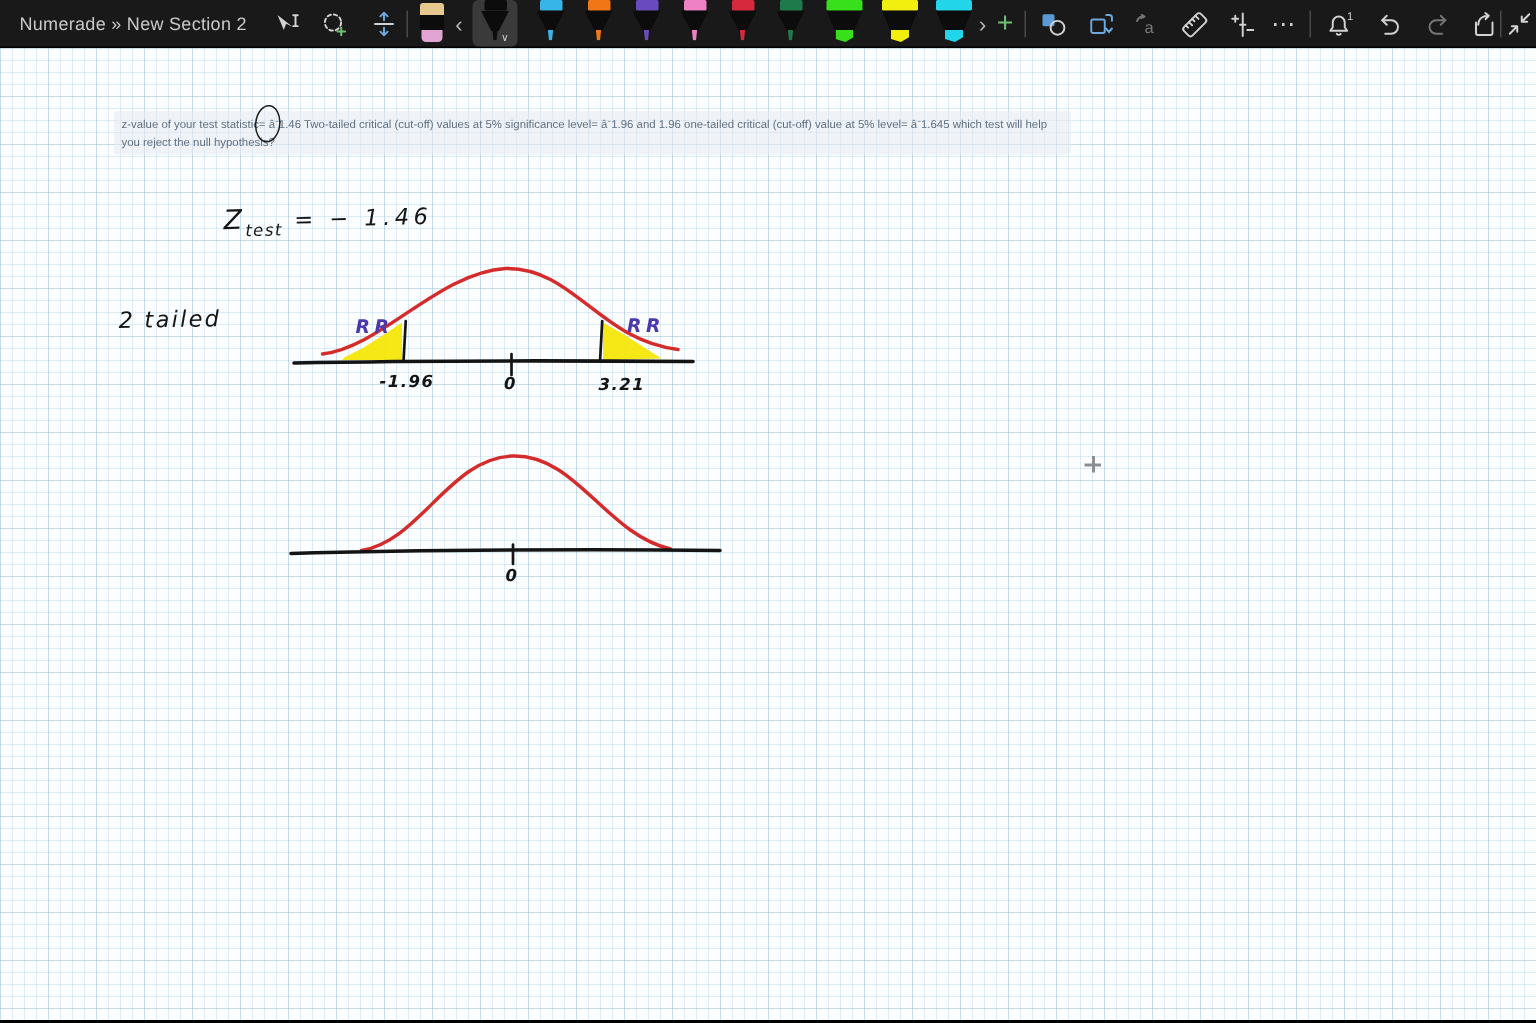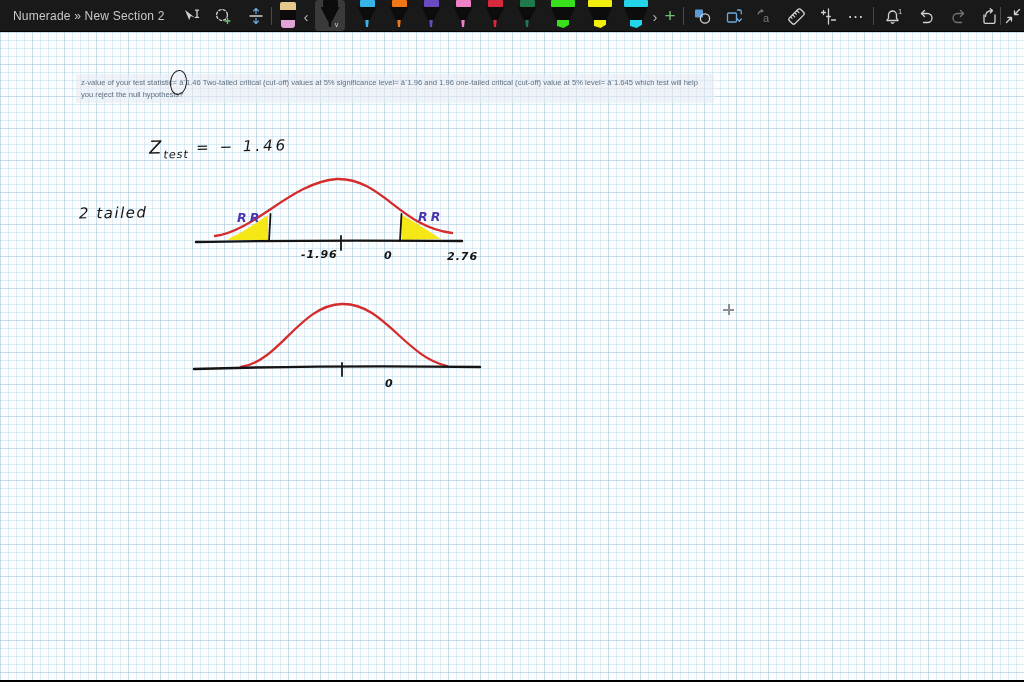--- a/index.html
+++ b/index.html
@@ -54,21 +54,21 @@
     font-family:Liberation Sans, sans-serif; font-size:7.6px; line-height:11.5px; color:#5f6f80; }
   .pen-ellipse { position:absolute; left:170px; top:38px; width:17px; height:25px;
     border:1.6px solid #1c1c1c; border-radius:50%; transform:rotate(6deg); }
 
   .handw { font-family:"DejaVu Sans",sans-serif; font-style:italic; color:#151515; position:absolute; white-space:nowrap; }
   .ztest { left:149px; top:103px; font-size:18px; transform:rotate(-1.5deg); letter-spacing:2px; }
   .ztest .zsub { font-size:11px; vertical-align:-5px; letter-spacing:1px; }
   .ztest .zval { font-size:15px; letter-spacing:3px; }
   .two-tailed { left:79px; top:172px; font-size:15px; letter-spacing:1.5px; transform:rotate(-1deg); }
   .rr-label { font-size:12.5px; font-weight:bold; color:#4b38ae; letter-spacing:3px; }
-  .tick-label { font-family:"DejaVu Sans",sans-serif; font-style:italic; font-weight:bold; color:#141414; position:absolute; font-size:11px; letter-spacing:1px;margin-left:48px; }
+  .tick-label { font-family:"DejaVu Sans",sans-serif; font-style:italic; font-weight:bold; color:#141414; position:absolute; font-size:11px; letter-spacing:1px; }
 
   #ink { position:absolute; left:0; top:0; }
 
   .cursor-crosshair { position:absolute; left:723px; top:272px; width:11px; height:11px; }
   .cursor-crosshair::before { content:""; position:absolute; left:0; top:5px; width:11px; height:1.6px; background:#8a8f96; }
   .cursor-crosshair::after  { content:""; position:absolute; left:5px; top:0; width:1.6px; height:11px; background:#8a8f96; }
 </style>
 </head>
 <body>
 
@@ -275,20 +275,20 @@
       <path d="M241,335 C280,329 300,273 342,272 C384,271 404,324 447,334" stroke="#d42b2b" stroke-width="2.3" fill="none" stroke-linecap="round"></path>
       <path d="M194,337 C280,334.5 400,334 480,335" stroke="#141414" stroke-width="2.4" fill="none" stroke-linecap="round"></path>
       <path d="M342,331 L342,344" stroke="#141414" stroke-width="1.8" fill="none" stroke-linecap="round"></path>
     </svg>
 
     <div class="handw rr-label" style="left:237px; top:178px;">RR</div>
     <div class="handw rr-label" style="left:418px; top:177px;">RR</div>
 
     <div class="tick-label" style="left:253px; top:216px;">-1.96</div>
     <div class="tick-label" style="left:336px; top:217px;">0</div>
-    <div class="tick-label" style="left:399px; top:218px;">2.76</div>
+    <div class="tick-label" style="left:399px; top:218px;">3.21</div>
     <div class="tick-label" style="left:337px; top:345px;">0</div>
 
     <div class="cursor-crosshair"></div>
   </div>
 
   <div id="bottom-strip"></div>
 </div>
 
 </body></html>

